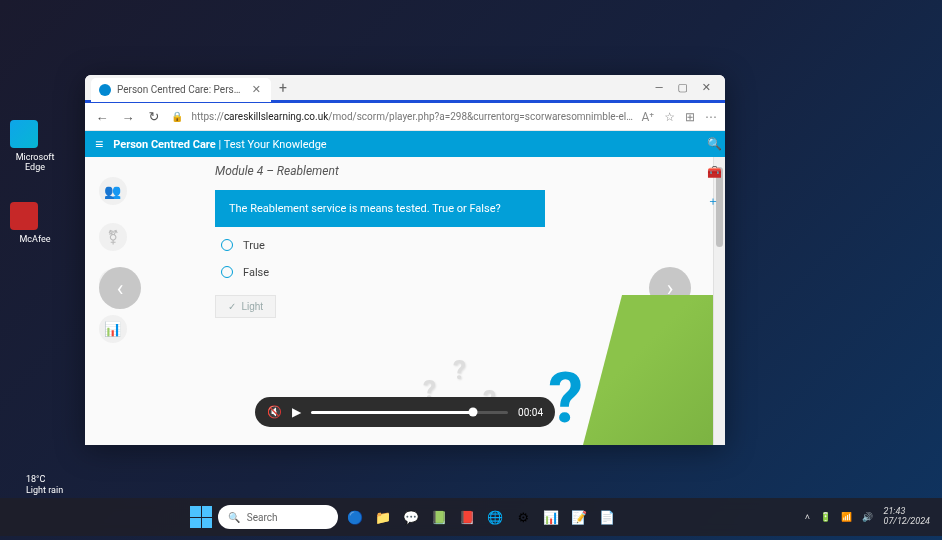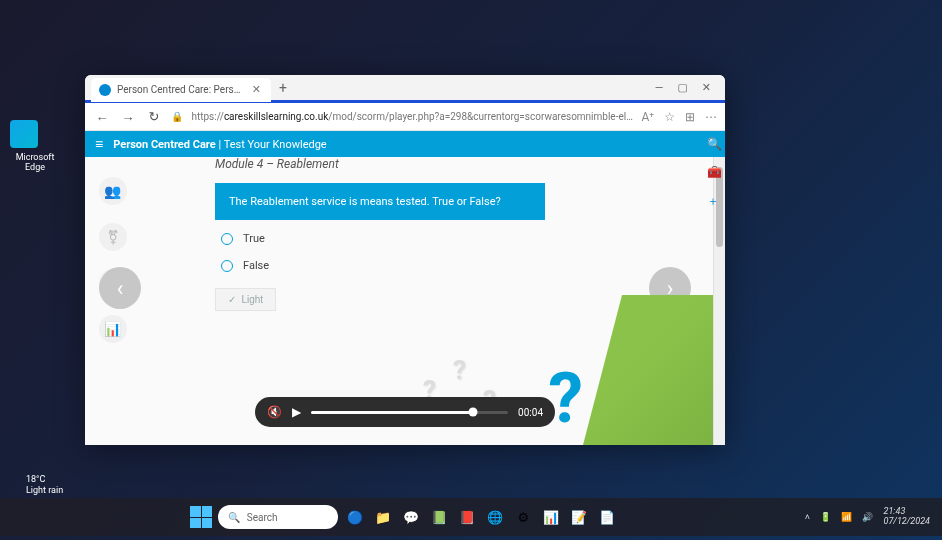--- a/index.html
+++ b/index.html
@@ -201,21 +201,21 @@
       align-items: center;
       justify-content: center;
       font-size: 22px;
       top: 110px;
     }
     .nav-prev { left: 14px; background: #c7c7c7; }
     .nav-next { right: 22px; background: #c7c7c7; }
     .quiz-card {
       position: absolute;
       left: 130px;
-      top: 0;
+      top: 7px;
       width: 330px;
     }
     .module-title {
       font-style: italic;
       color: #555;
       font-size: 12px;
       margin-bottom: 12px;
     }
     .question-box {
       background: #029fd8;
@@ -226,21 +226,21 @@
     }
     .q-italic { }
     .opts {
       display: flex;
       flex-direction: column;
       gap: 14px;
       margin: 8px 0 16px 6px;
     }
     .opt {
       display: flex;
-      align-items: flex-end;
+      align-items: flex-start;
       gap: 10px;
       font-size: 11px;
       color: #444;
     }
     .radio {
       width: 12px;
       height: 12px;
       border: 1.5px solid #029fd8;
       border-radius: 50%;
       flex-shrink: 0;
@@ -432,20 +432,24 @@
   </style>
 </head>
 <body>
 
 <div class="desktop">
 
   <div class="desktop-icons">
     <div class="desktop-icon">
       <div class="ico edge-icon"></div>
       <span>Microsoft Edge</span>
+    </div>
+    <div class="desktop-icon">
+      <div class="ico mcafee-icon"></div>
+      <span>McAfee</span>
     </div>
   </div>
 
   <div class="browser-window">
     <div class="titlebar">
       <div class="tab">
         <div class="favicon"></div>
         <span class="tab-title">Person Centred Care: Person</span>
         <span class="tab-close">✕</span>
       </div>

